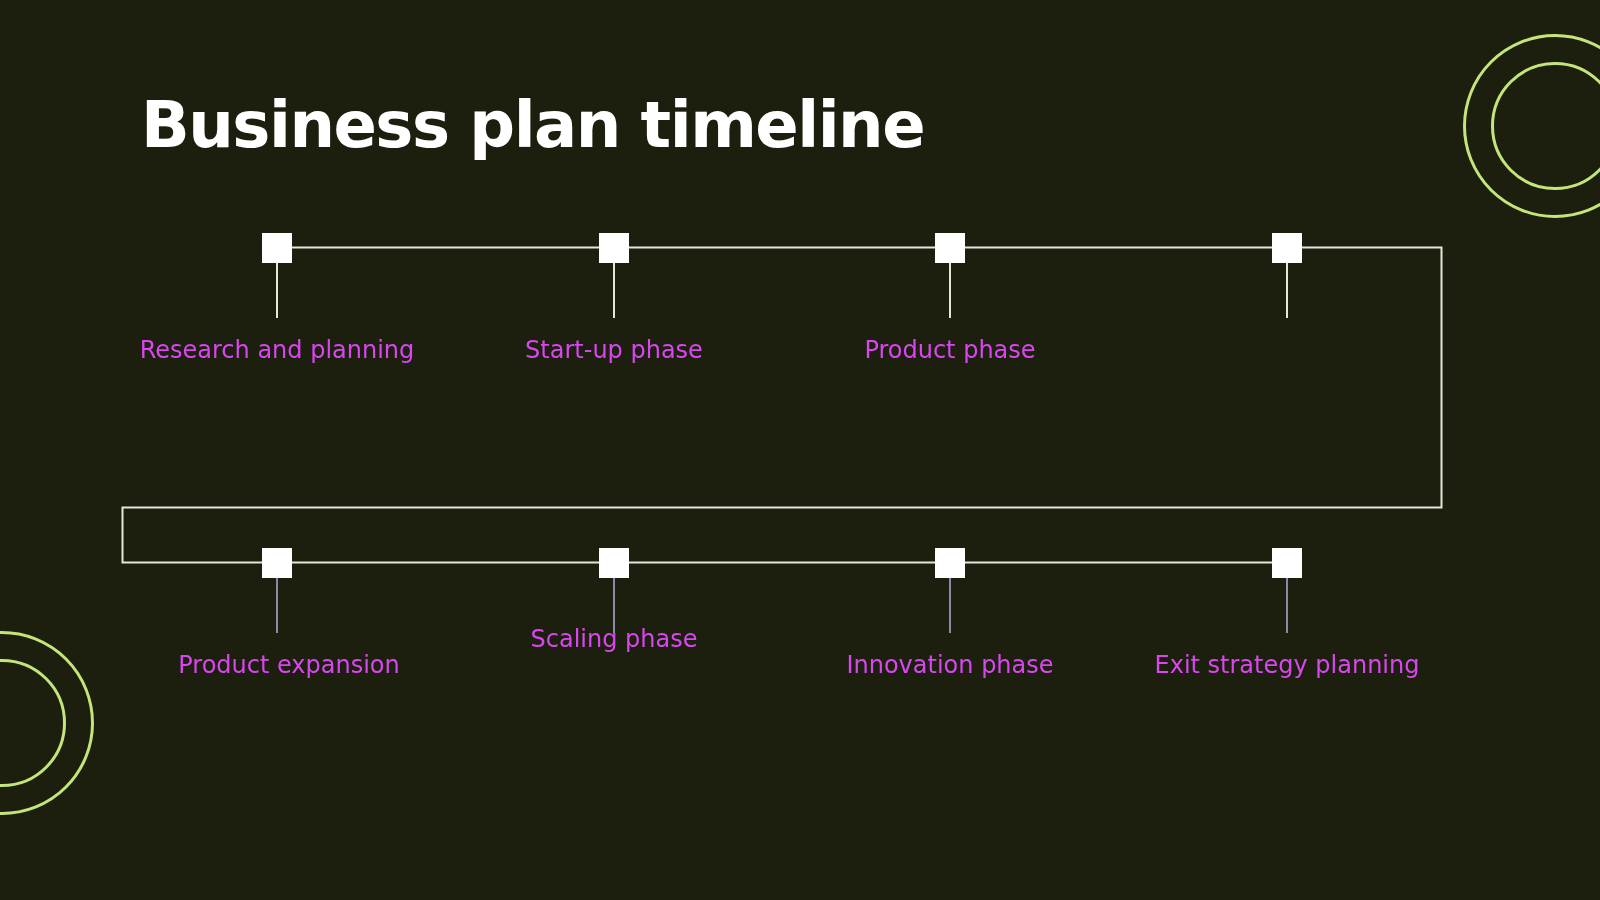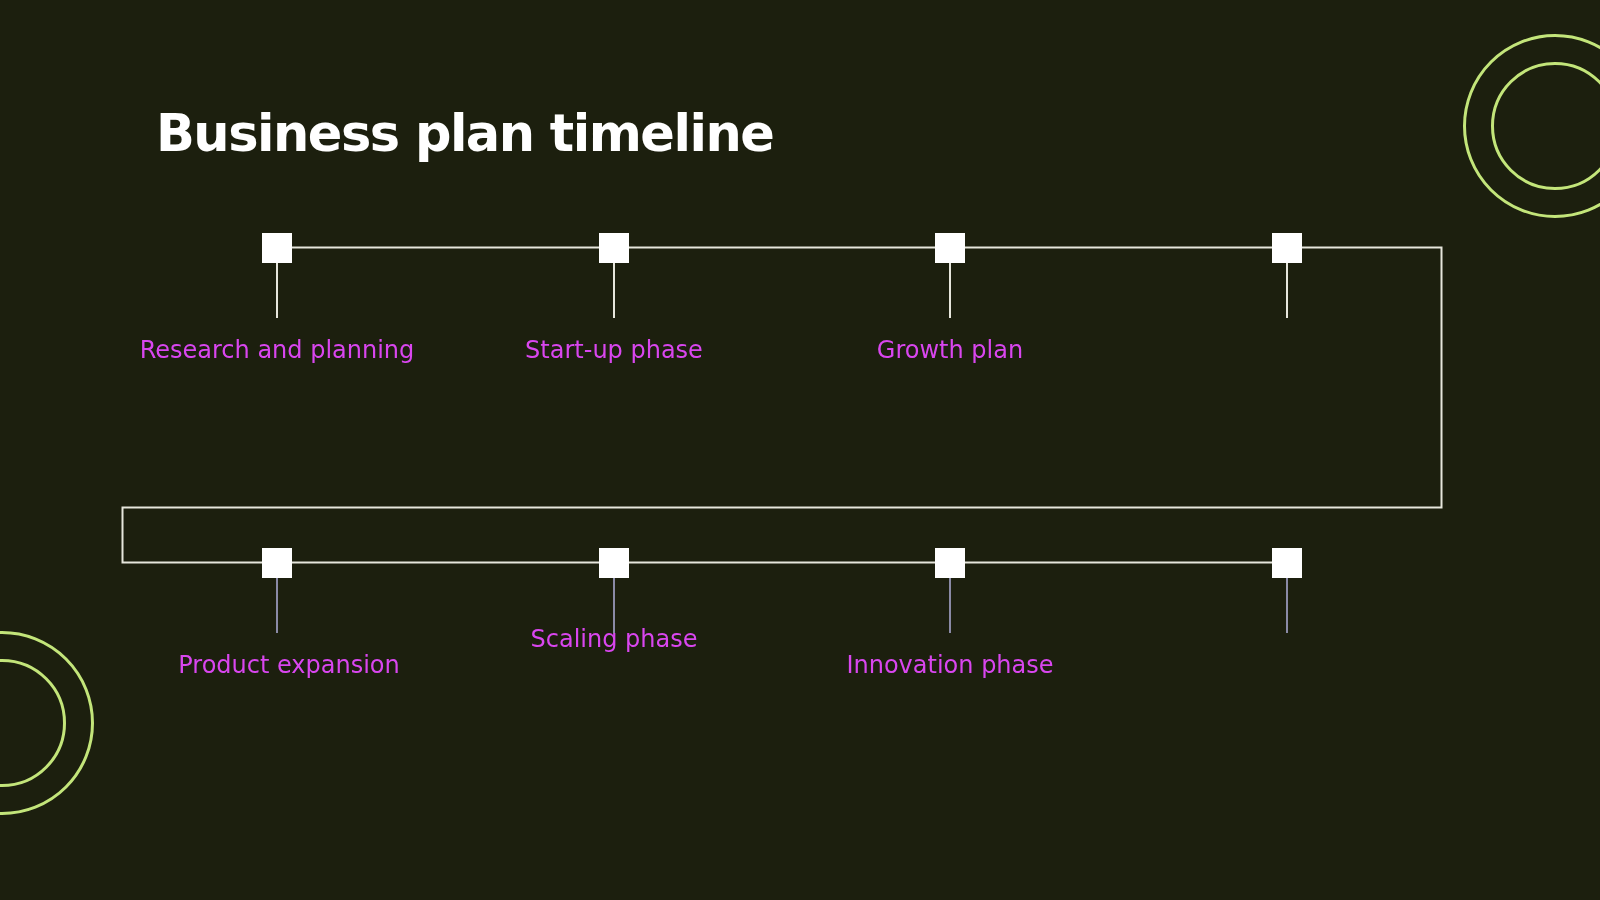--- a/index.html
+++ b/index.html
@@ -16,24 +16,24 @@
     }
     .slide {
       position: absolute;
       left: 0; top: 0;
       width: 1600px; height: 900px;
     }
     .title {
       position: absolute;
       left: 140px;
       top: 92px;
-      margin: 16px;
+      margin: 1px;
       font-family: "DejaVu Sans", sans-serif;
       font-weight: bold;
-      font-size: 51px;
+      font-size: 64px;
       letter-spacing: -1.5px;
       color: #ffffff;
       line-height: 1;
       white-space: nowrap;
     }
     svg.lines {
       position: absolute;
       left: 0; top: 0;
       width: 1600px; height: 900px;
     }
@@ -86,33 +86,34 @@
   <div class="node" style="left:262px; top:233px;"></div>
   <div class="stem top" style="left:276px; top:263px;"></div>
   <div class="label" style="left:97px; top:338px;">Research and planning</div>
 
   <div class="node" style="left:599px; top:233px;"></div>
   <div class="stem top" style="left:613px; top:263px;"></div>
   <div class="label" style="left:434px; top:338px;">Start-up phase</div>
 
   <div class="node" style="left:935px; top:233px;"></div>
   <div class="stem top" style="left:949px; top:263px;"></div>
-  <div class="label" style="left:770px; top:338px;">Growth plan</div>
+  <div class="label" style="left:770px; top:338px;">Product phase</div>
 
   <div class="node" style="left:1272px; top:233px;"></div>
   <div class="stem top" style="left:1286px; top:263px;"></div>
 
   <div class="node" style="left:262px; top:548px;"></div>
   <div class="stem bottom" style="left:276px; top:578px;"></div>
   <div class="label" style="left:109px; top:653px;">Product expansion</div>
 
   <div class="node" style="left:599px; top:548px;"></div>
   <div class="stem bottom" style="left:613px; top:578px;"></div>
   <div class="label" style="left:434px; top:627px;">Scaling phase</div>
 
   <div class="node" style="left:935px; top:548px;"></div>
   <div class="stem bottom" style="left:949px; top:578px;"></div>
   <div class="label" style="left:770px; top:653px;">Innovation phase</div>
 
   <div class="node" style="left:1272px; top:548px;"></div>
   <div class="stem bottom" style="left:1286px; top:578px;"></div>
+  <div class="label" style="left:1107px; top:653px;">Exit strategy planning</div>
 
 </div>
 
 </body></html>

